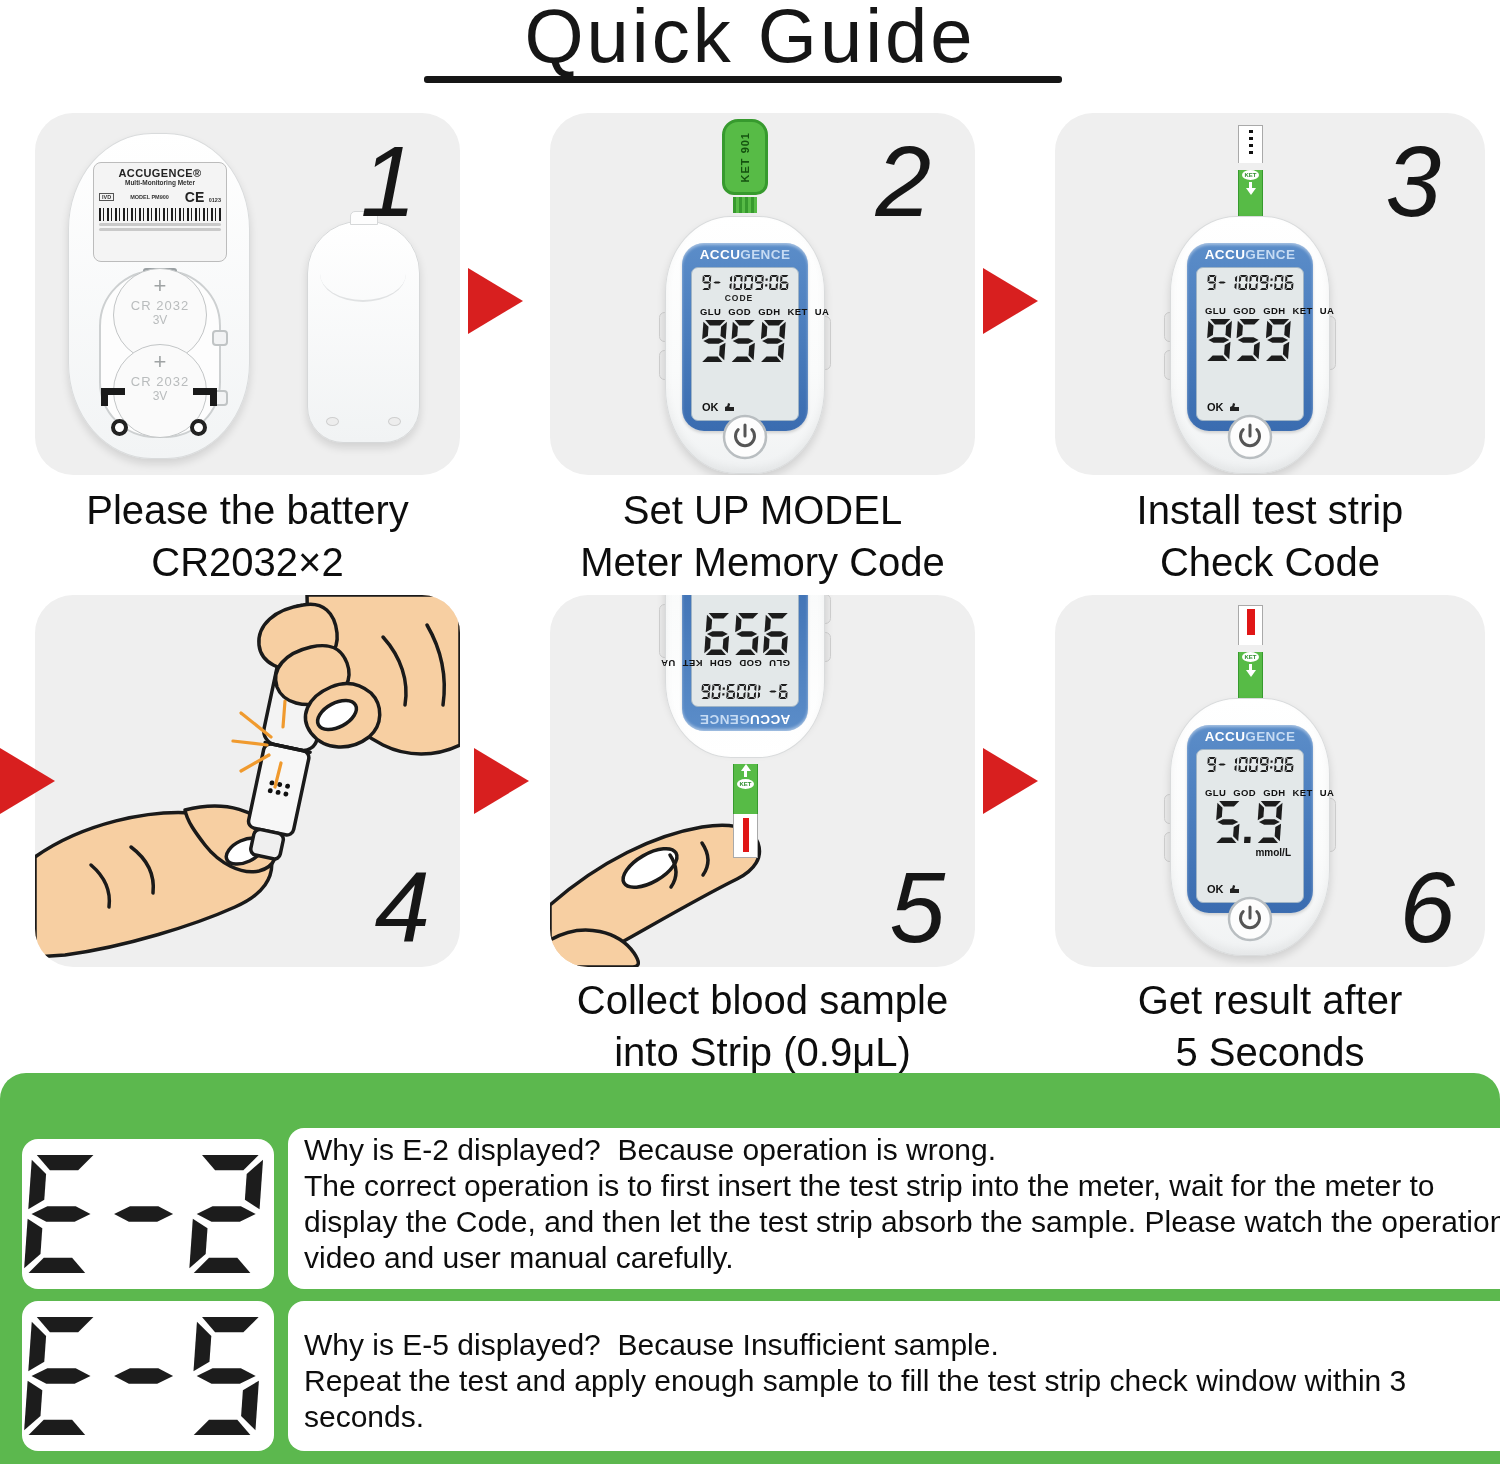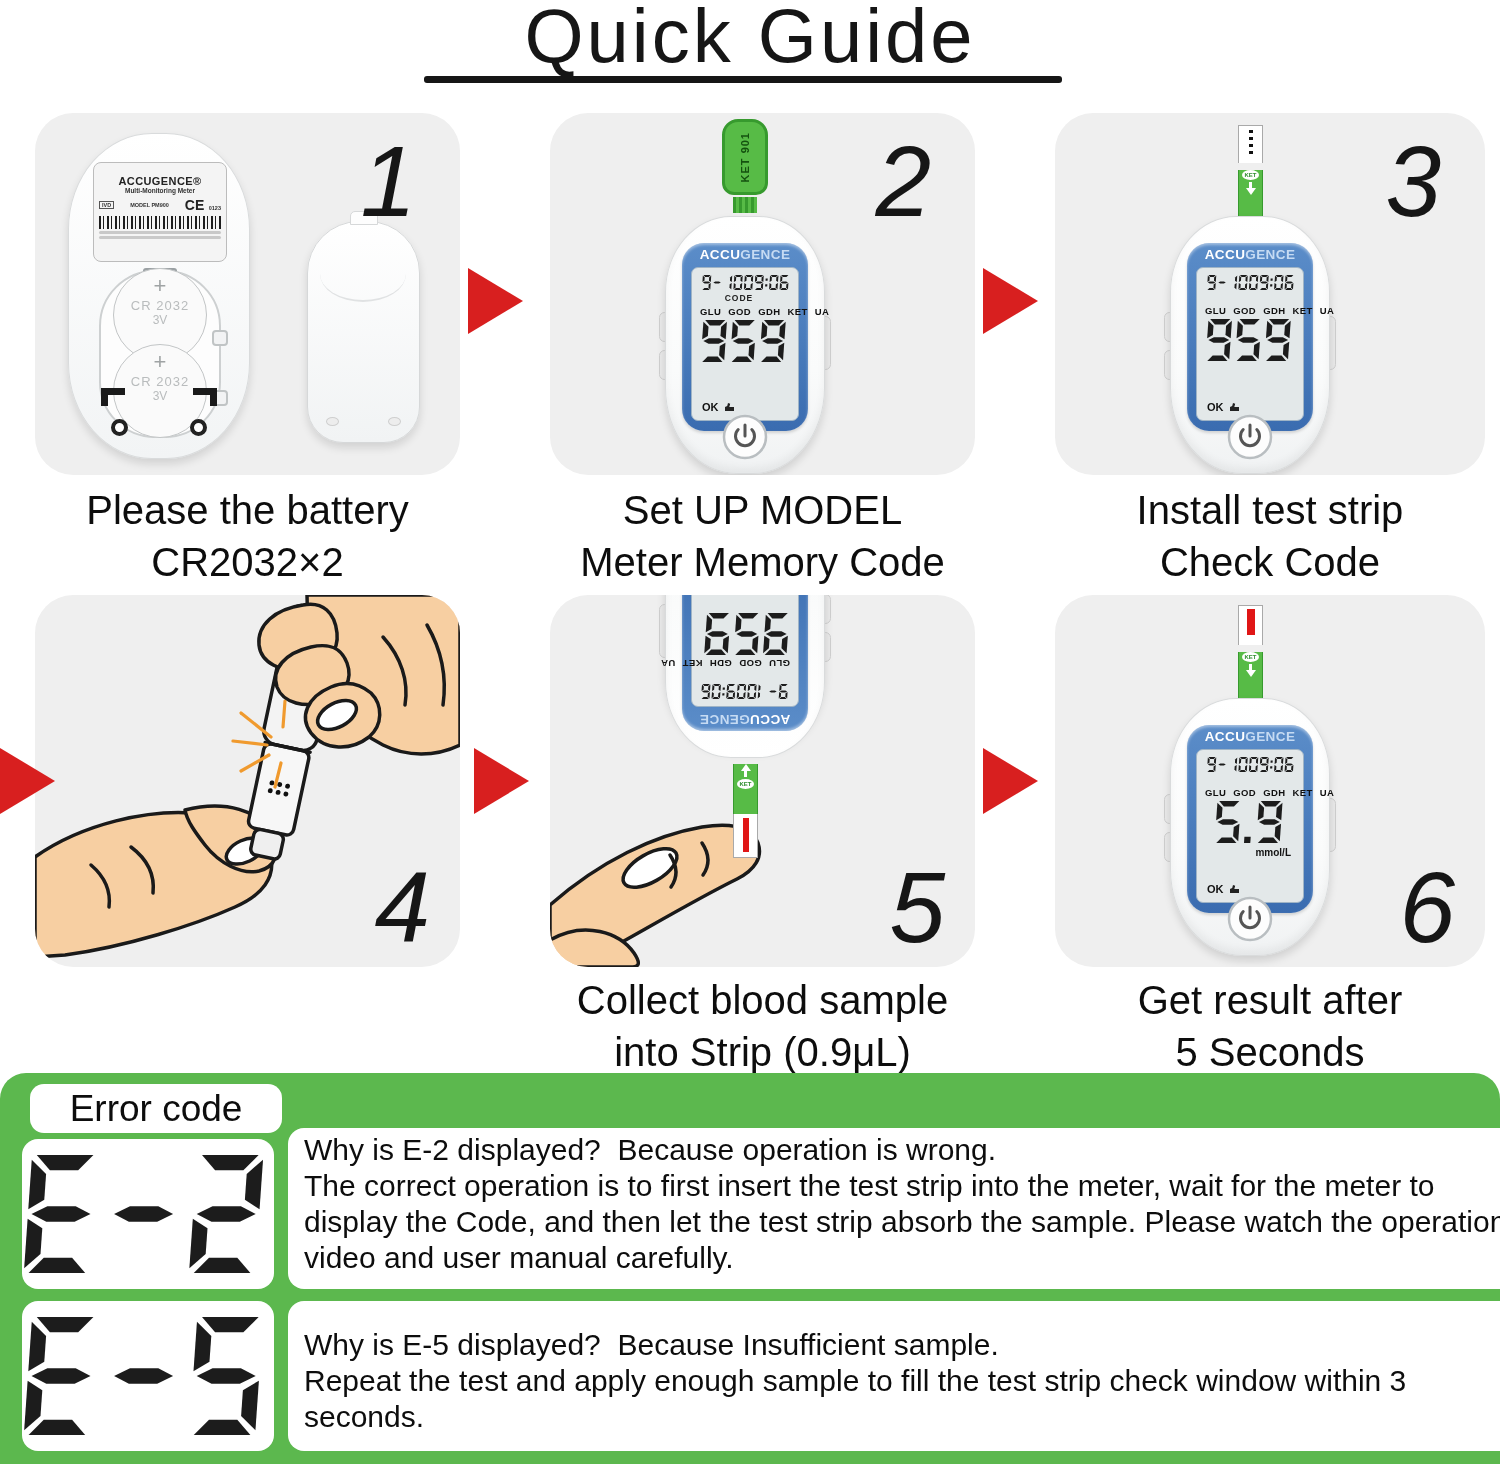--- a/index.html
+++ b/index.html
@@ -70,21 +70,21 @@
 .strip-green{position:relative;background:var(--stripgreen);border-left:1.5px solid var(--stripedge);border-right:1.5px solid var(--stripedge);}
 .ket-oval{display:block;margin:7px auto 2px;width:17px;height:10px;background:#fff;border-radius:50%;font-size:6px;font-weight:700;color:#2f8f2f;text-align:center;line-height:10px;}
 .stem{width:3px;height:6px;background:#fff;margin:2px auto 0;}
 .tri-down{width:0;height:0;border-left:5px solid transparent;border-right:5px solid transparent;border-top:7px solid #fff;margin:0 auto;}
 .tri-up{width:0;height:0;border-left:5px solid transparent;border-right:5px solid transparent;border-bottom:7px solid #fff;margin:6px auto 0;}
 .stem2{width:3px;height:6px;background:#fff;margin:0 auto 2px;}
 .rot{transform:rotate(180deg);}
 
 
 .back-body{position:absolute;left:33px;top:20px;width:182px;height:326px;background:linear-gradient(180deg,#ffffff,#f2f4f5);border:1px solid #d9dbdc;border-radius:84px/96px;box-shadow:0 5px 9px rgba(0,0,0,.12);}
-.back-label{position:absolute;left:24px;top:28px;width:134px;height:100px;background:#f4f4f4;border:1px solid #bcbcbc;border-radius:8px;padding:12px 5px 2px;text-align:center;overflow:hidden;}
+.back-label{position:absolute;left:24px;top:28px;width:134px;height:100px;background:#f4f4f4;border:1px solid #bcbcbc;border-radius:8px;padding:4px 5px 2px;text-align:center;overflow:hidden;}
 .bl-brand{font-size:11px;font-weight:800;letter-spacing:.4px;color:#222;}
 .bl-sub{font-size:6.5px;font-weight:700;color:#333;}
 .bl-row{display:flex;align-items:center;justify-content:space-between;margin-top:2px;}
 .bl-ivd{font-size:5.5px;font-weight:700;border:1px solid #555;padding:0 2px;color:#333;}
 .bl-model{font-size:5.5px;font-weight:700;color:#333;}
 .bl-ce{font-size:14px;font-weight:700;color:#222;}
 .bl-cenum{font-size:5.5px;font-weight:700;color:#333;}
 .bl-barcode{height:13px;margin-top:2px;background:repeating-linear-gradient(90deg,#1c1c1c 0 2px,#f4f4f4 2px 4px,#1c1c1c 4px 5px,#f4f4f4 5px 8px);}
 .bl-gray{height:3px;margin-top:2px;background:#c9c9c9;border-radius:2px;}
 .bat-well{position:absolute;left:30px;top:136px;width:122px;height:168px;background:#fdfdfd;border:2px solid #cdd0d1;border-radius:56px;}
@@ -677,21 +677,20 @@
       <div>5 Seconds</div>
     </div>
 
   <div class="arrow a1"></div>
   <div class="arrow a2"></div>
   <div class="arrow a3"></div>
   <div class="arrow a4"></div>
   <div class="arrow a5"></div>
 
   <section class="errors">
-    <div class="err-header">Error code</div>
     <div class="err-code ec1">
         <span class="seg"><svg viewBox="-6 0 208 100" width="245.44" height="118" style="overflow:visible">
             <g fill="#1c1c1c" transform="skewX(-4)">
               <polygon points="4,0 52,0 40,13 16,13" transform="translate(0,0)"></polygon>
               <polygon points="0,4 13,16 13,38 0,46" transform="translate(0,0)"></polygon>
               <polygon points="3,50 16,43.5 40,43.5 53,50 40,56.5 16,56.5" transform="translate(0,0)"></polygon>
               <polygon points="0,54 13,62 13,84 0,96" transform="translate(0,0)"></polygon>
               <polygon points="4,100 52,100 40,87 16,87" transform="translate(0,0)"></polygon>
               <polygon points="3,50 16,43.5 40,43.5 53,50 40,56.5 16,56.5" transform="translate(70,0)"></polygon>
               <polygon points="4,0 52,0 40,13 16,13" transform="translate(140,0)"></polygon>

